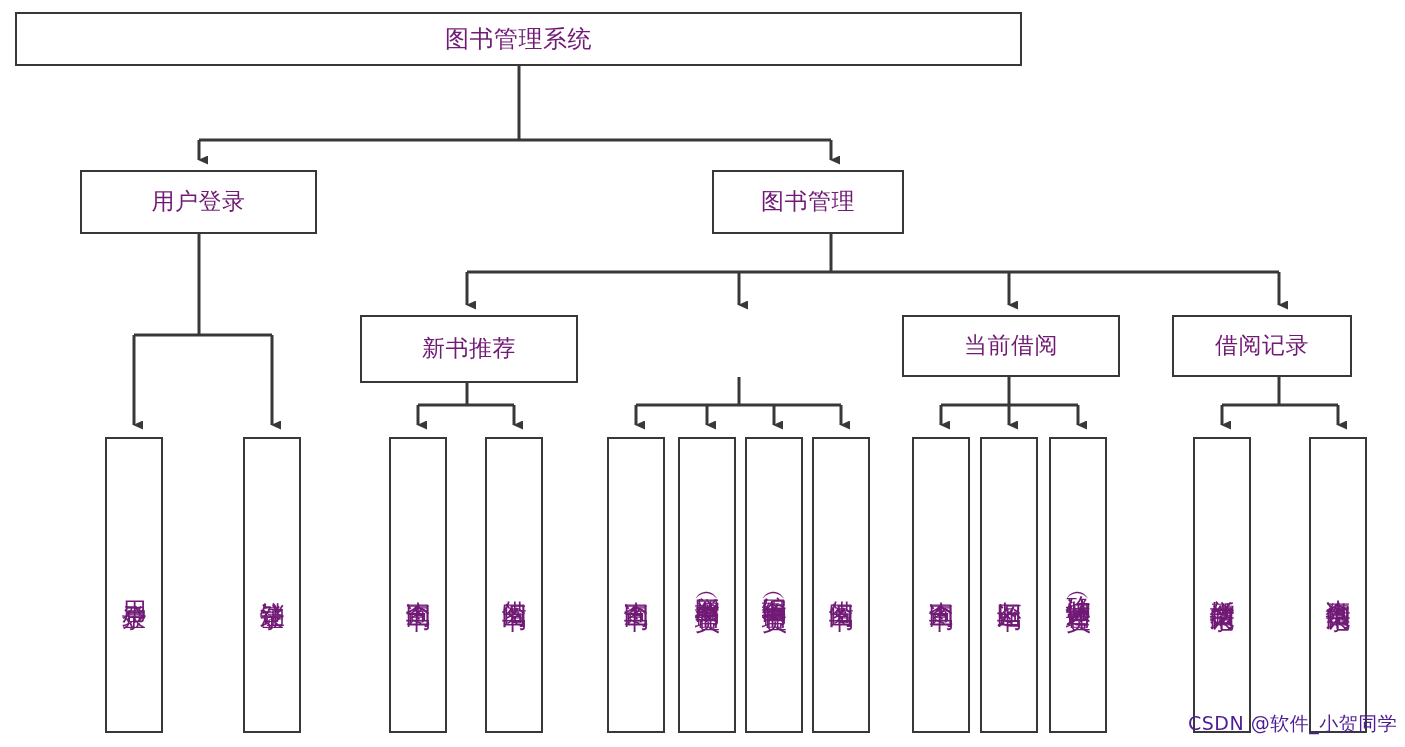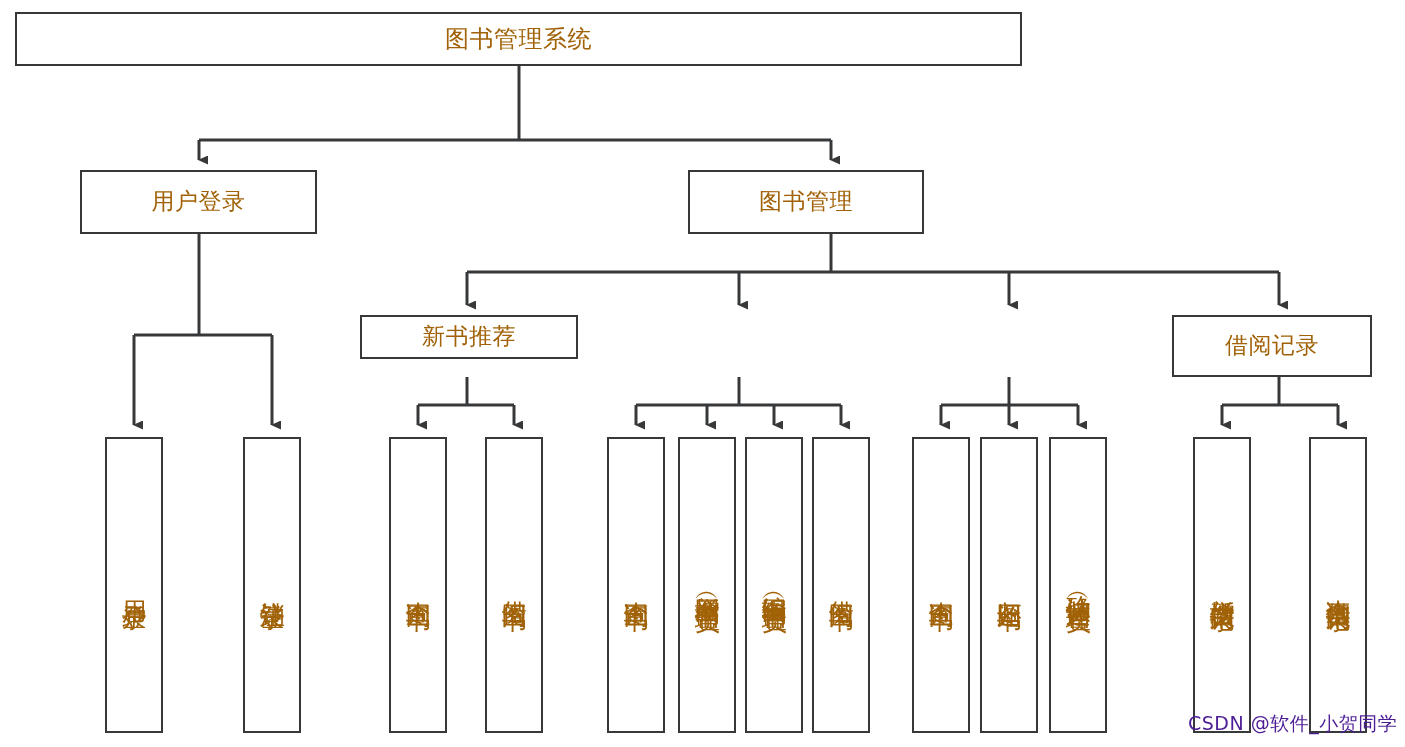--- a/index.html
+++ b/index.html
@@ -27,21 +27,21 @@
     pointer-events: none;
   }
   .node {
     position: absolute;
     box-sizing: border-box;
     background: #ffffff;
     border: 2px solid #36383a;
     display: flex;
     align-items: center;
     justify-content: center;
-    color: #a16207;
+    color: #701a75;
   }
   .node .label {
     display: block;
     text-align: center;
     line-height: 1.18;
     letter-spacing: 0.5px;
   }
   
   .node.h .label {
     font-size: 23px;
@@ -127,28 +127,31 @@
     </g>
   </svg>
 
   <div class="node h root" style="left:15px; top:12px; width:1007px; height:54px;">
     <span class="label">图书管理系统</span>
   </div>
 
   <div class="node h" style="left:80px; top:170px; width:237px; height:64px;">
     <span class="label">用户登录</span>
   </div>
-  <div class="node h" style="left:688px; top:170px; width:236px; height:64px;">
+  <div class="node h" style="left:712px; top:170px; width:192px; height:64px;">
     <span class="label">图书管理</span>
   </div>
 
-  <div class="node h" style="left:360px; top:315px; width:218px; height:44px;">
+  <div class="node h" style="left:360px; top:315px; width:218px; height:68px;">
     <span class="label">新书推荐</span>
   </div>
-  <div class="node h" style="left:1172px; top:315px; width:200px; height:62px;">
+  <div class="node h" style="left:902px; top:315px; width:218px; height:62px;">
+    <span class="label">当前借阅</span>
+  </div>
+  <div class="node h" style="left:1172px; top:315px; width:180px; height:62px;">
     <span class="label">借阅记录</span>
   </div>
 
   <div class="node v" style="left:105px; top:437px; width:58px; height:296px;">
     <span class="label">用户登录</span>
   </div>
   <div class="node v" style="left:243px; top:437px; width:58px; height:296px;">
     <span class="label">注销登录</span>
   </div>
 

